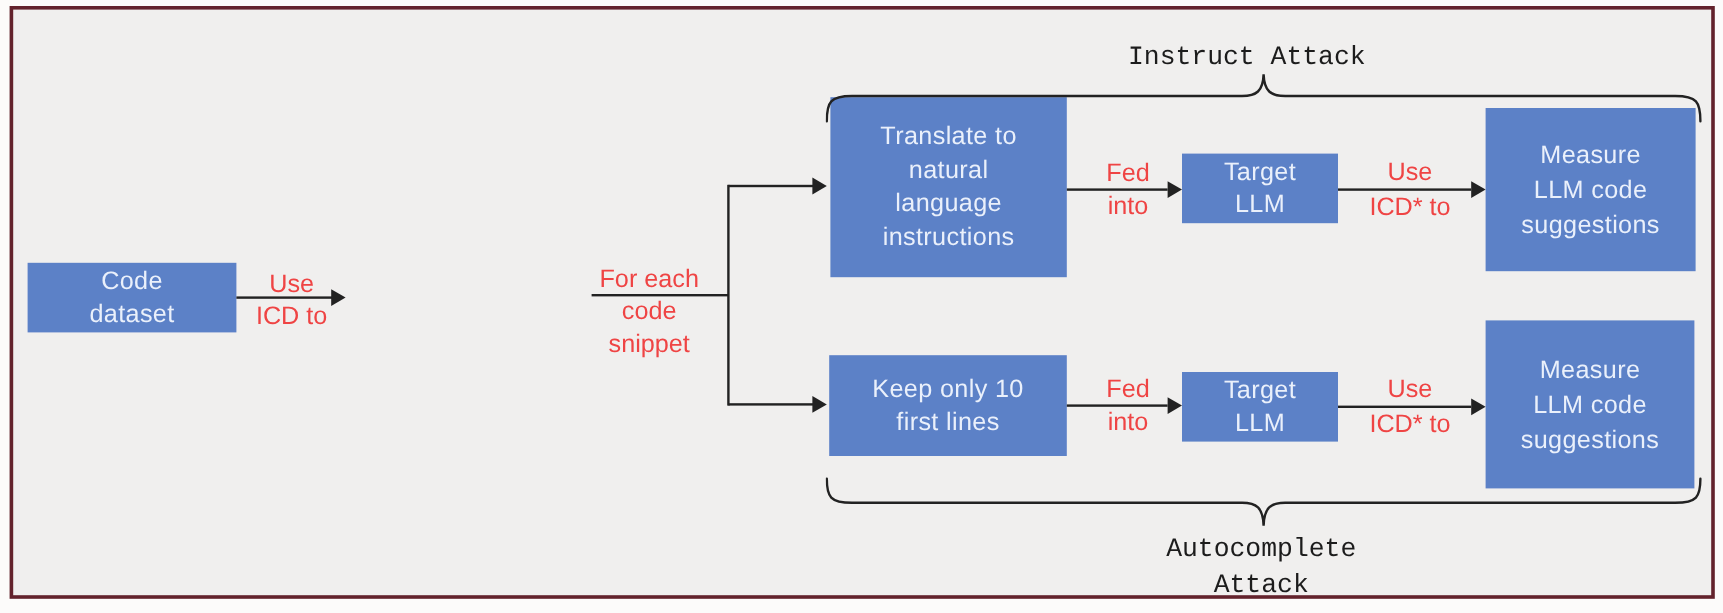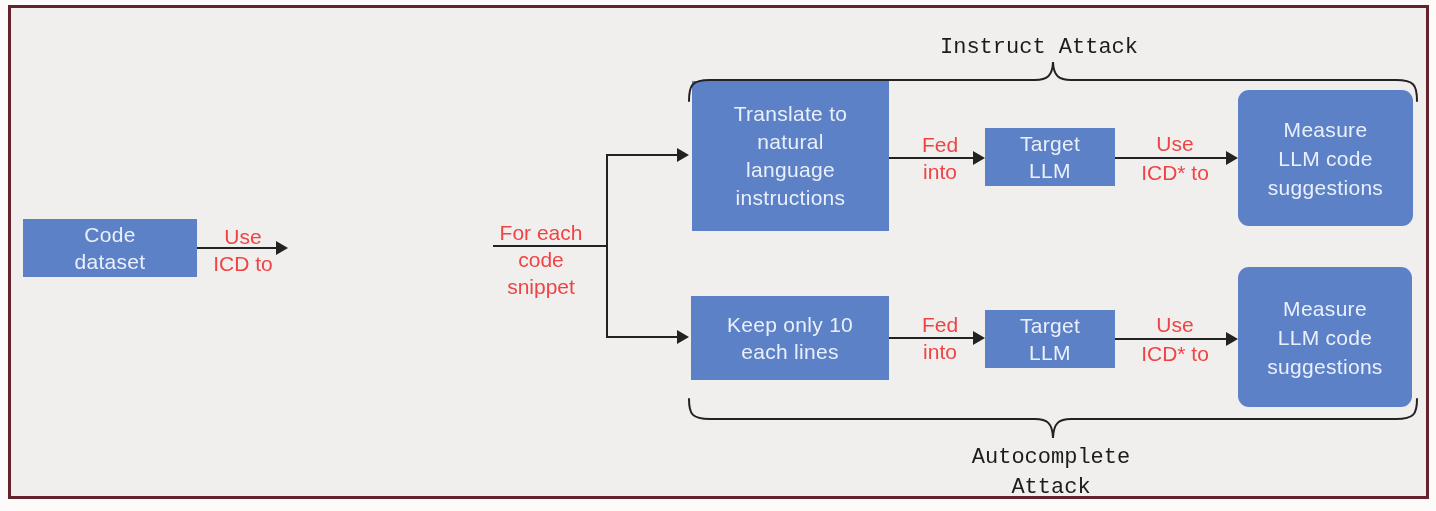--- a/index.html
+++ b/index.html
@@ -19,21 +19,21 @@
   }
   .node{
     position:absolute;
     background:var(--node-fill,#5c81c7);
     color:var(--node-text,#eaf0fb);
     display:flex;flex-direction:column;justify-content:center;align-items:center;
     text-align:center;
     font-size:21px;line-height:27px;letter-spacing:0.3px;
   }
   .node.lh28{line-height:28px;}
-  .node.lh29{line-height:29px;border-radius:11px;}
+  .node.lh29{line-height:29px;}
   .hline{position:absolute;height:2px;background:var(--line,#222);}
   .vline{position:absolute;width:2px;background:var(--line,#222);}
   .ahead{
     position:absolute;width:0;height:0;
     border-top:7px solid transparent;
     border-bottom:7px solid transparent;
     border-left:12px solid var(--line,#222);
   }
   .elabel{
     position:absolute;transform:translateX(-50%);
@@ -77,21 +77,21 @@
   </div>
 
   <div class="node lh29" style="left:1238px;top:90px;width:175px;height:136px">
     <span>Measure</span>
     <span>LLM code</span>
     <span>suggestions</span>
   </div>
 
   <div class="node" style="left:691px;top:296px;width:198px;height:84px">
     <span>Keep only 10</span>
-    <span>each lines</span>
+    <span>first lines</span>
   </div>
 
   <div class="node" style="left:985px;top:310px;width:130px;height:58px">
     <span>Target</span>
     <span>LLM</span>
   </div>
 
   <div class="node lh29" style="left:1238px;top:267px;width:174px;height:140px">
     <span>Measure</span>
     <span>LLM code</span>

